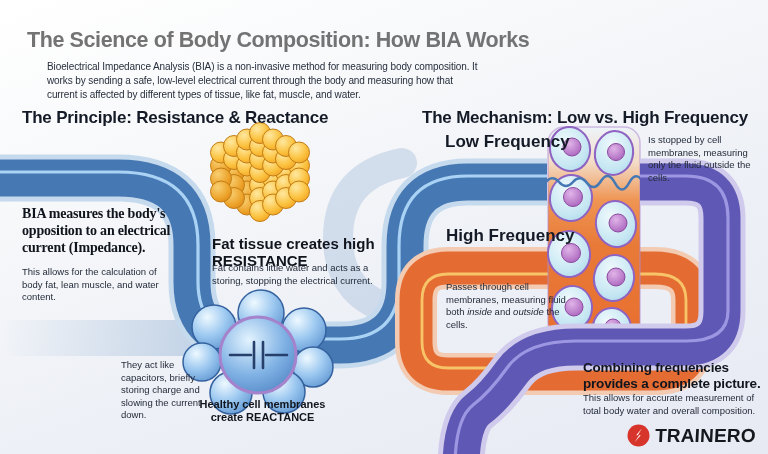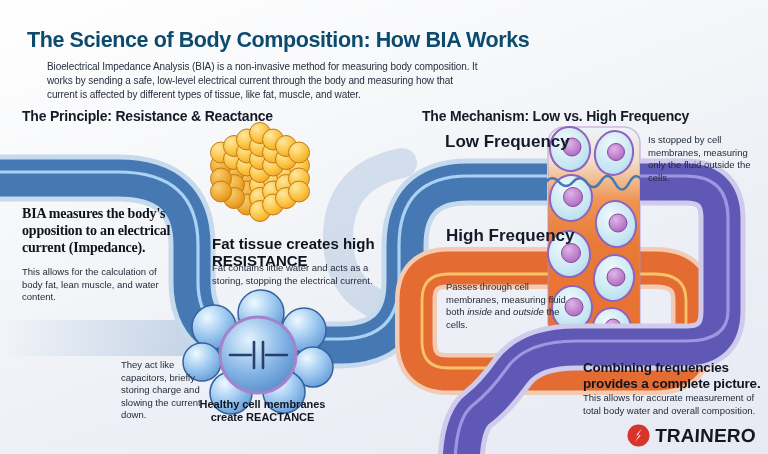--- a/index.html
+++ b/index.html
@@ -6,28 +6,28 @@
   body{
     width:768px;height:454px;position:relative;overflow:hidden;
     font-family:"Liberation Sans","DejaVu Sans",sans-serif;
     background:linear-gradient(160deg,#ffffff 0%,#f7f8fa 30%,#edf0f6 62%,#e7eaf3 100%);
     color:#1b2330;
   }
   .abs{position:absolute;}
   #art{position:absolute;left:0;top:0;width:768px;height:454px;}
   .title{
     left:27px;top:28px;width:560px;
-    font-size:21.5px;font-weight:bold;letter-spacing:-0.4px;color:#0c4a6e;
+    font-size:21.5px;font-weight:bold;letter-spacing:-0.4px;color:#737373;
   }
   .intro{
     left:27px;top:60px;width:438px;
     font-size:10px;line-height:1.4;letter-spacing:-0.1px;color:#272f3d;margin-left:20px;
   }
   .section-heading{
-    font-size:14px;font-weight:bold;color:#141a26;letter-spacing:-0.2px;
+    font-size:17px;font-weight:bold;color:#141a26;letter-spacing:-0.2px;
   }
   .freq-label{font-size:17px;font-weight:bold;color:#141a26;}
   .note{font-size:9.5px;line-height:1.32;color:#242c3a;}
   .big-claim{
     left:22px;top:206px;width:158px;
     font-size:14px;font-weight:bold;line-height:1.2;letter-spacing:-0.2px;color:#10141c;font-family:Liberation Serif, serif;
   }
   .fat-title{left:212px;top:235px;width:171px;font-size:15px;font-weight:bold;line-height:1.15;color:#10141c;}
   .healthy-title{left:185px;top:398px;width:155px;text-align:center;font-size:11px;font-weight:bold;line-height:1.2;color:#10141c;}
   .combining-title{left:583px;top:360px;width:195px;font-size:13.5px;font-weight:bold;line-height:1.15;letter-spacing:-0.2px;color:#10141c;}

